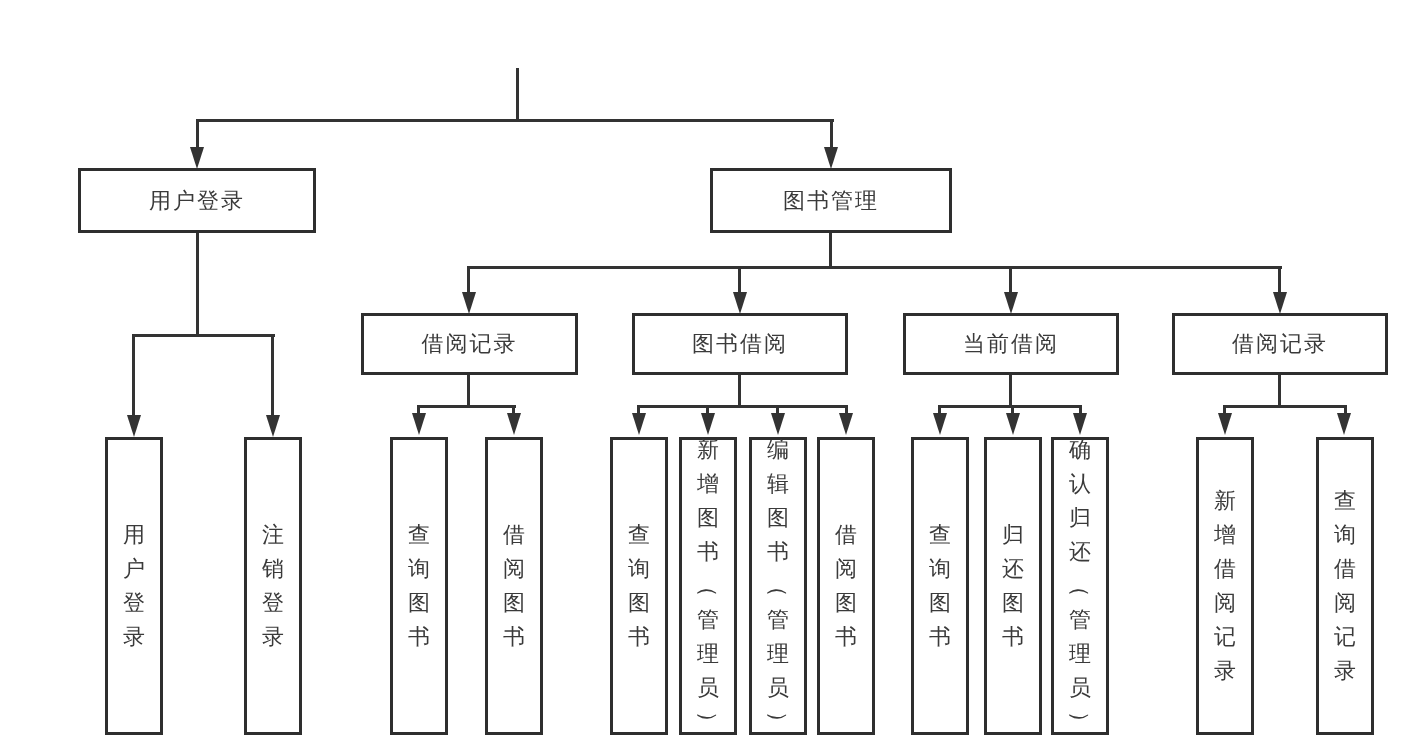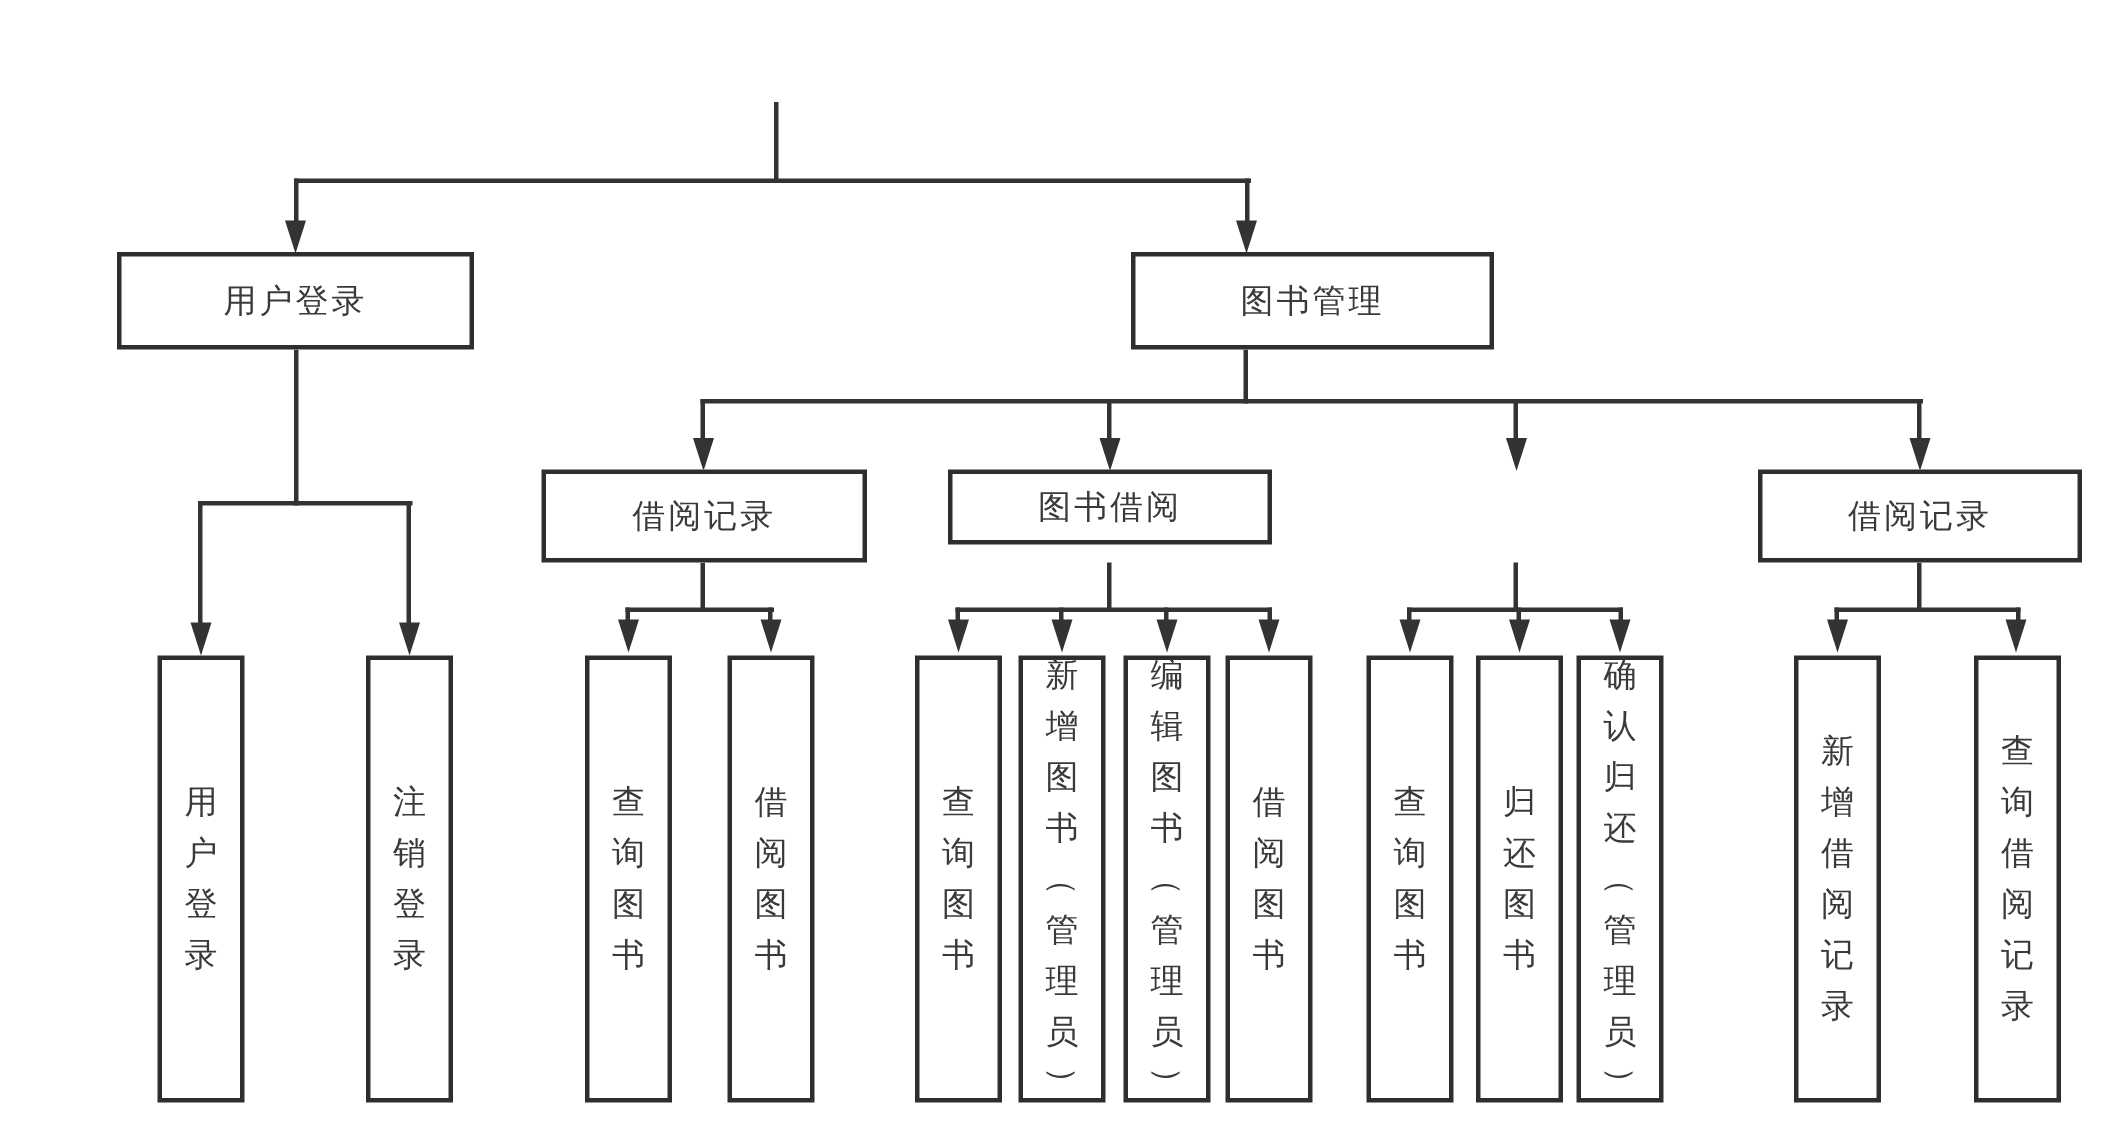--- a/index.html
+++ b/index.html
@@ -63,42 +63,43 @@
 
 
   <div class="ln v" style="left:516px;top:68px;height:54px;"></div>
   <div class="ln h" style="left:196px;top:119px;width:638px;"></div>
   <div class="ln v" style="left:196px;top:119px;height:34px;"></div>
   <div class="ln v" style="left:830px;top:119px;height:34px;"></div>
   <div class="ar" style="left:190px;top:147px;"></div>
   <div class="ar" style="left:824px;top:147px;"></div>
 
   <div class="bx" style="left:78px;top:168px;width:238px;height:65px;">用户登录</div>
-  <div class="bx" style="left:710px;top:168px;width:242px;height:65px;margin-left:44px;">图书管理</div>
+  <div class="bx" style="left:710px;top:168px;width:242px;height:65px;">图书管理</div>
 
   <div class="ln v" style="left:196px;top:233px;height:104px;"></div>
   <div class="ln h" style="left:132px;top:334px;width:143px;"></div>
   <div class="ln v" style="left:132px;top:334px;height:86px;"></div>
   <div class="ln v" style="left:271px;top:334px;height:86px;"></div>
   <div class="ar" style="left:127px;top:415px;"></div>
   <div class="ar" style="left:266px;top:415px;"></div>
 
   <div class="ln v" style="left:829px;top:233px;height:36px;"></div>
   <div class="ln h" style="left:467px;top:266px;width:815px;"></div>
   <div class="ln v" style="left:467px;top:266px;height:30px;"></div>
   <div class="ln v" style="left:738px;top:266px;height:30px;"></div>
   <div class="ln v" style="left:1009px;top:266px;height:30px;"></div>
   <div class="ln v" style="left:1278px;top:266px;height:30px;"></div>
   <div class="ar" style="left:462px;top:292px;"></div>
   <div class="ar" style="left:733px;top:292px;"></div>
   <div class="ar" style="left:1004px;top:292px;"></div>
   <div class="ar" style="left:1273px;top:292px;"></div>
 
   <div class="bx" style="left:361px;top:313px;width:217px;height:62px;">借阅记录</div>
-  <div class="bx" style="left:632px;top:313px;width:216px;height:50px;">图书借阅</div>
+  <div class="bx" style="left:632px;top:313px;width:216px;height:62px;">图书借阅</div>
+  <div class="bx" style="left:903px;top:313px;width:216px;height:62px;">当前借阅</div>
   <div class="bx" style="left:1172px;top:313px;width:216px;height:62px;">借阅记录</div>
 
   <div class="ln v" style="left:467px;top:375px;height:33px;"></div>
   <div class="ln h" style="left:417px;top:405px;width:99px;"></div>
   <div class="ln v" style="left:417px;top:405px;height:10px;"></div>
   <div class="ln v" style="left:512px;top:405px;height:10px;"></div>
   <div class="ar" style="left:412px;top:413px;"></div>
   <div class="ar" style="left:507px;top:413px;"></div>
 
   <div class="ln v" style="left:738px;top:375px;height:33px;"></div>

